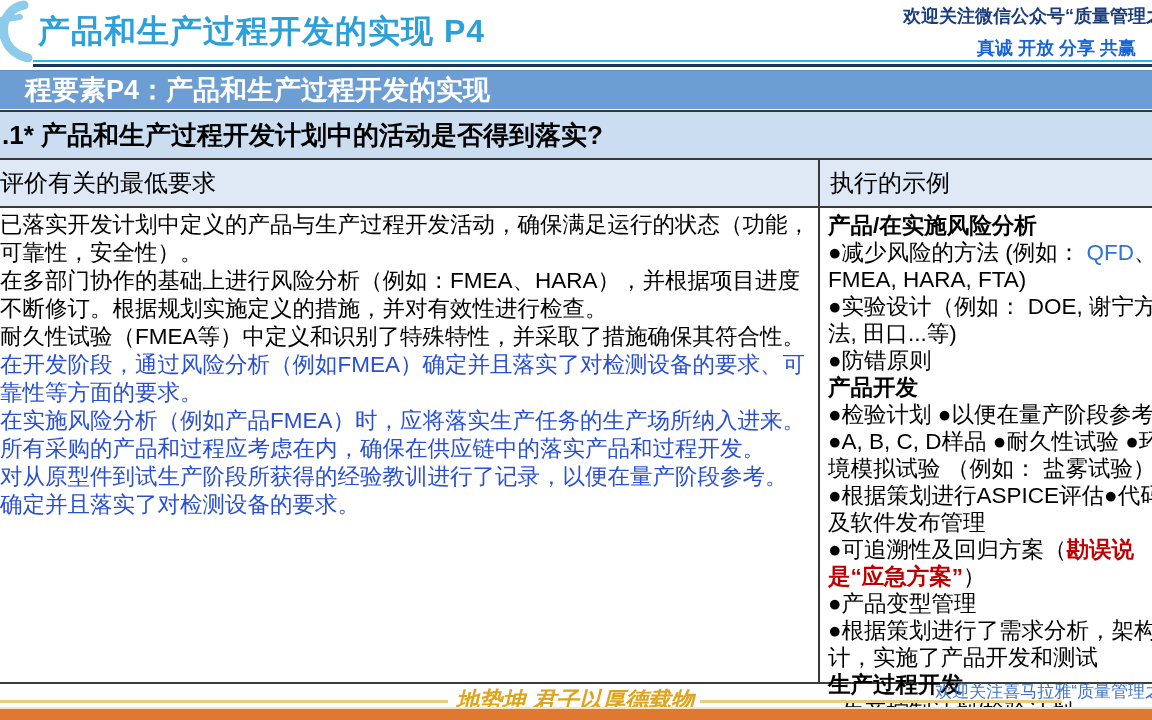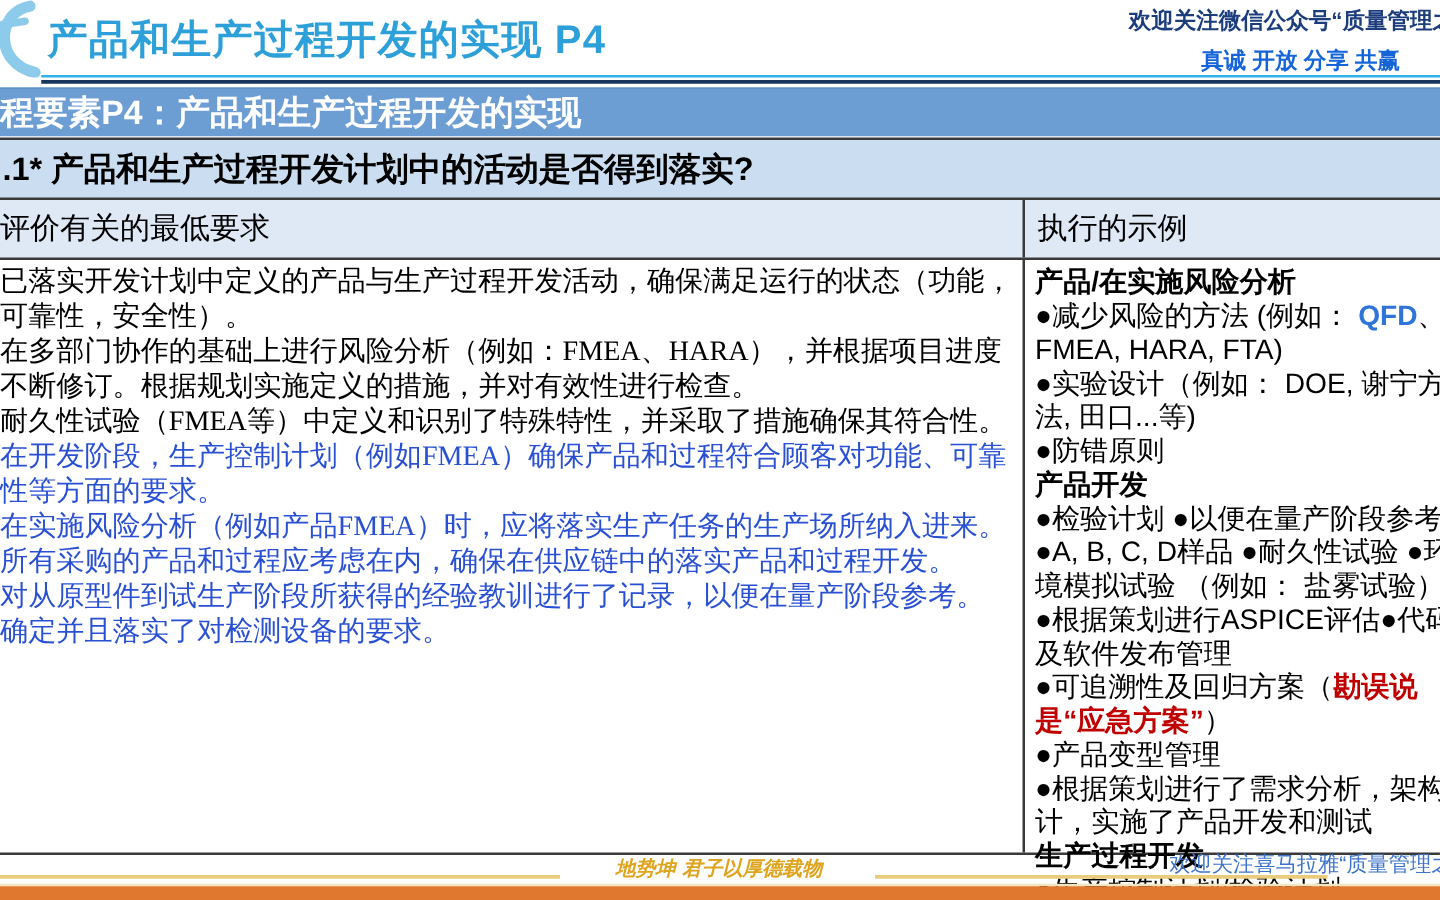--- a/index.html
+++ b/index.html
@@ -7,56 +7,56 @@
        font-family:"Liberation Sans",sans-serif;}
   .slide{position:relative;width:1152px;height:720px;overflow:hidden;background:#fff;}
 
   
   .topbar{position:absolute;top:0;left:0;width:1152px;height:60px;}
   .logo{position:absolute;left:-6px;top:0;width:44px;height:62px;}
   .page-title{position:absolute;left:38px;top:10px;font-size:32px;font-weight:bold;
               color:#2D9FD9;letter-spacing:1px;white-space:nowrap;}
   .top-right{position:absolute;top:4px;right:-12px;text-align:right;white-space:nowrap;}
   .tr-line1{font-size:18px;font-weight:bold;color:#1C3D7C;}
-  .tr-line2{font-size:18px;font-weight:bold;color:#1565D8;margin-top:8px;margin-right:44px;}
+  .tr-line2{font-size:18px;font-weight:bold;color:#1565D8;margin-top:8px;margin-right:28px;}
   .line-cyan{position:absolute;top:60px;left:33px;right:0;height:2px;background:#2FB3E6;}
   .line-navy{position:absolute;top:64px;left:33px;right:0;height:3px;background:#17365D;}
 
   
   .process-bar{position:absolute;top:70px;left:0;width:1152px;height:38px;background:#6D9ED3;
                border-top:1px solid #5A8EC5;}
   .process-bar span{display:block;line-height:38px;font-size:27px;font-weight:bold;color:#ffffff;
-                    white-space:nowrap;}
+                    white-space:nowrap;padding-left:25px;}
 
   
   .tbl{position:absolute;top:110px;left:0;width:1180px;border-top:2px solid #3A3A3A;}
   .q-row{height:46px;background:#CBDEF1;border-bottom:2px solid #3A3A3A;}
   .q-row span{display:block;line-height:46px;font-size:26px;font-weight:bold;color:#000;
               white-space:nowrap;padding-left:2px;}
   .head-row{display:flex;height:46px;background:#DEE9F5;border-bottom:2px solid #3A3A3A;}
   .cell-left{width:820px;border-right:2px solid #3A3A3A;box-sizing:border-box;}
   .cell-right{flex:1;padding-left:10px;box-sizing:border-box;}
   .head-row .cell-left span,.head-row .cell-right span{
       display:block;line-height:46px;font-size:24px;color:#000;white-space:nowrap;}
   .body-row{display:flex;height:474px;background:#fff;border-bottom:2px solid #3A3A3A;}
   .body-row .cell-left{padding-top:3px;font-size:22.5px;line-height:28px;color:#000;}
   .body-row .cell-right{padding-top:4px;padding-left:8px;font-size:22.5px;line-height:27px;color:#000;}
-  .para{margin:0;font-family:Liberation Serif, serif;}
+  .para{margin:0;}
   .para.blue{color:#2950D2;}
   .rline{margin:0;}
   .rline.bold{font-weight:bold;}
-  .seg.link{color:#2E74D9;font-weight:bold;}
+  .seg.link{color:#2E74D9;}
   .seg.red{color:#C00000;font-weight:bold;}
 
   
   .gold-line-left{position:absolute;top:700px;left:0;width:448px;height:3px;background:#E9CC7E;}
   .gold-line-right{position:absolute;top:700px;left:700px;width:362px;height:3px;background:#E9CC7E;}
   .motto{position:absolute;top:685px;left:452px;width:246px;text-align:center;
          font-family:"DejaVu Serif",serif;font-style:italic;font-weight:bold;
-         font-size:16px;color:#DFA41E;white-space:nowrap;}
+         font-size:23px;color:#DFA41E;white-space:nowrap;}
   .ximalaya{position:absolute;top:680px;right:-10px;font-size:17px;color:#3D74C9;white-space:nowrap;}
   .cream-line{position:absolute;bottom:11px;left:0;width:1152px;height:2px;background:#F3E5C0;}
   .orange-bar{position:absolute;bottom:0;left:0;width:1152px;height:11px;background:#E0782F;}
 </style>
 </head>
 <body>
 
 <div class="slide">
 
   <div class="topbar">
@@ -87,21 +87,21 @@
       </div>
       <div class="cell-right">
         <span>执行的示例</span>
       </div>
     </div>
     <div class="body-row">
       <div class="cell-left" id="left-cell">
           <div class="para black">已落实开发计划中定义的产品与生产过程开发活动，确保满足运行的状态（功能，可靠性，安全性）。</div>
           <div class="para black">在多部门协作的基础上进行风险分析（例如：FMEA、HARA），并根据项目进度不断修订。根据规划实施定义的措施，并对有效性进行检查。</div>
           <div class="para black">耐久性试验（FMEA等）中定义和识别了特殊特性，并采取了措施确保其符合性。</div>
-          <div class="para blue">在开发阶段，生产控制计划（例如FMEA）确保产品和过程符合顾客对功能、可靠性等方面的要求。</div>
+          <div class="para blue">在开发阶段，通过风险分析（例如FMEA）确定并且落实了对检测设备的要求、可靠性等方面的要求。</div>
           <div class="para blue">在实施风险分析（例如产品FMEA）时，应将落实生产任务的生产场所纳入进来。</div>
           <div class="para blue">所有采购的产品和过程应考虑在内，确保在供应链中的落实产品和过程开发。</div>
           <div class="para blue">对从原型件到试生产阶段所获得的经验教训进行了记录，以便在量产阶段参考。</div>
           <div class="para blue">确定并且落实了对检测设备的要求。</div>
         </div>
       <div class="cell-right" id="right-cell">
           <div class="rline bold"><span class="seg">产品/在实施风险分析</span></div>
           <div class="rline"><span class="seg">●减少风险的方法 (例如： </span><span class="seg link">QFD</span><span class="seg">、 FMEA, HARA, FTA)</span></div>
           <div class="rline"><span class="seg">●实验设计（例如： DOE, 谢宁方法, 田口...等)</span></div>
           <div class="rline"><span class="seg">●防错原则</span></div>

